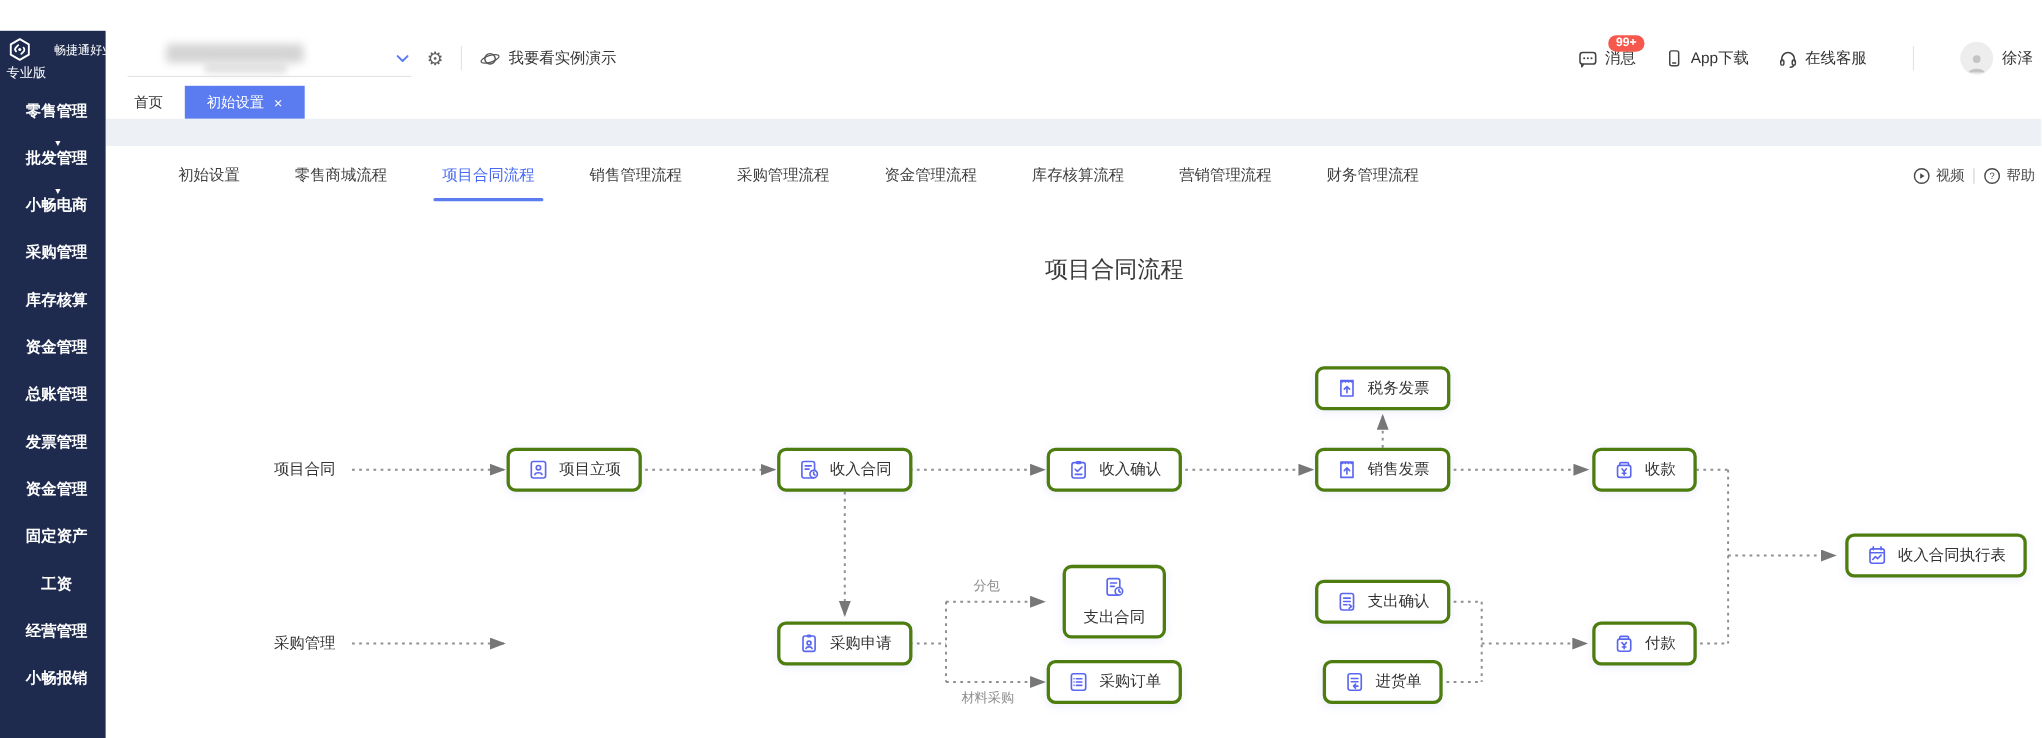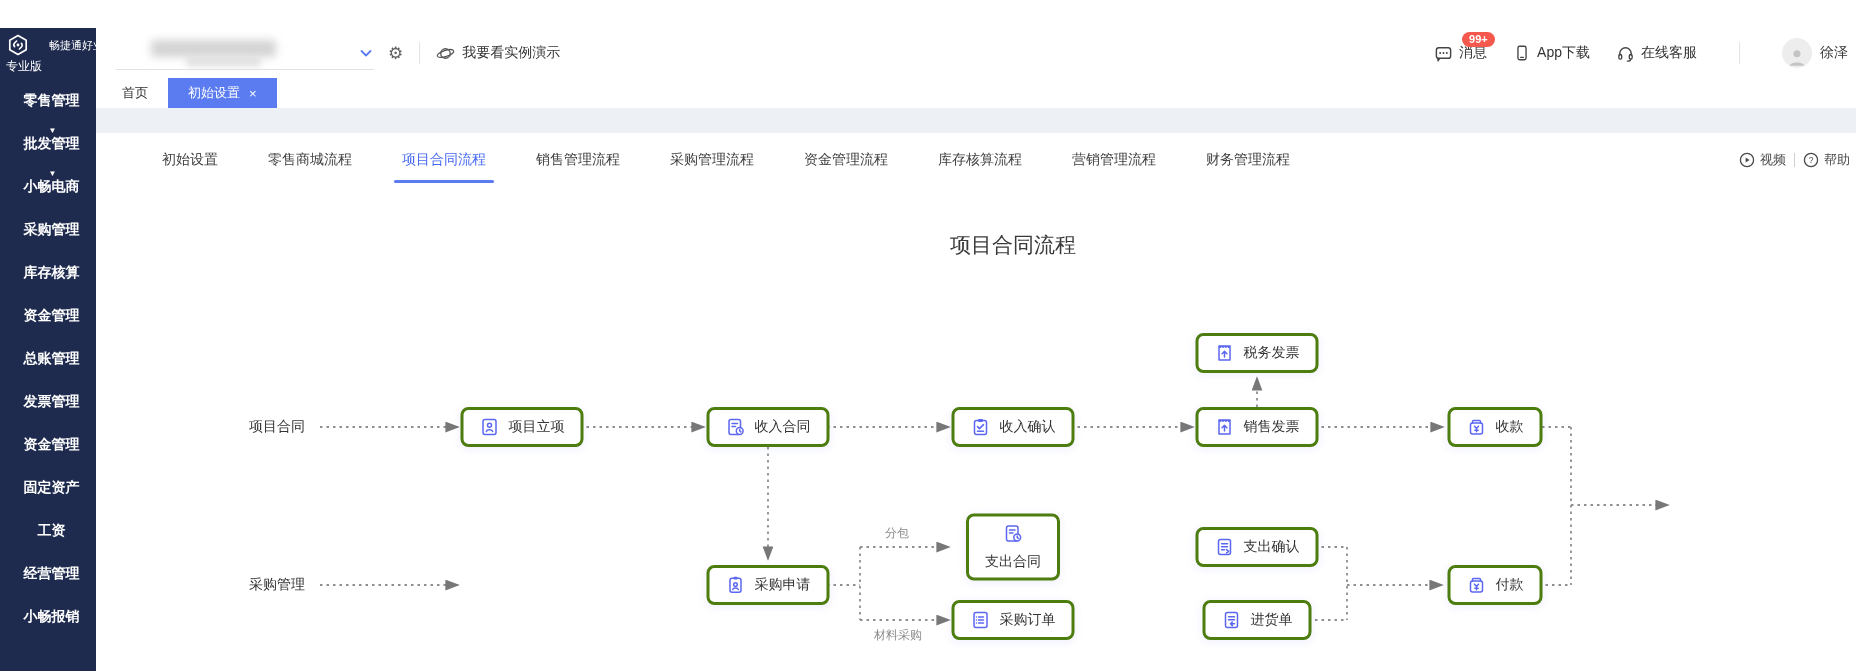--- a/index.html
+++ b/index.html
@@ -361,20 +361,26 @@
             <use href="#ic-invoice-up"></use>
           </svg>
           <span>税务发票</span>
         </div>
         <div class="flow-node" style="left: 1399px; top: 241px;">
           <svg width="20" height="20" viewBox="0 0 20 20">
             <use href="#ic-money-box"></use>
           </svg>
           <span>收款</span>
         </div>
+        <div class="flow-node" style="left: 1664px; top: 319px;">
+          <svg width="20" height="20" viewBox="0 0 20 20">
+            <use href="#ic-calendar-chart"></use>
+          </svg>
+          <span>收入合同执行表</span>
+        </div>
         <div class="flow-rowlabel" style="left: 181px; top: 399px;">采购管理</div>
         <div class="flow-node" style="left: 672px; top: 399px;">
           <svg width="20" height="20" viewBox="0 0 20 20">
             <use href="#ic-clipboard-user"></use>
           </svg>
           <span>采购申请</span>
         </div>
         <div class="flow-node" style="left: 917px; top: 361px; flex-direction: column;">
           <svg width="20" height="20" viewBox="0 0 20 20">
             <use href="#ic-doc-clock"></use>

